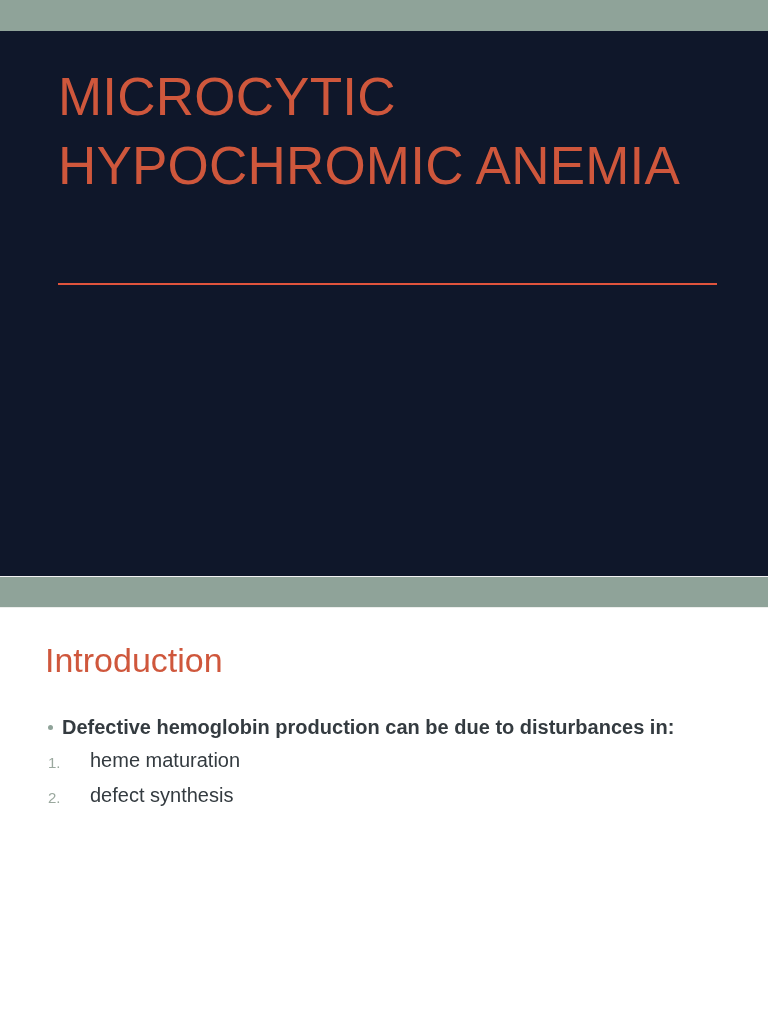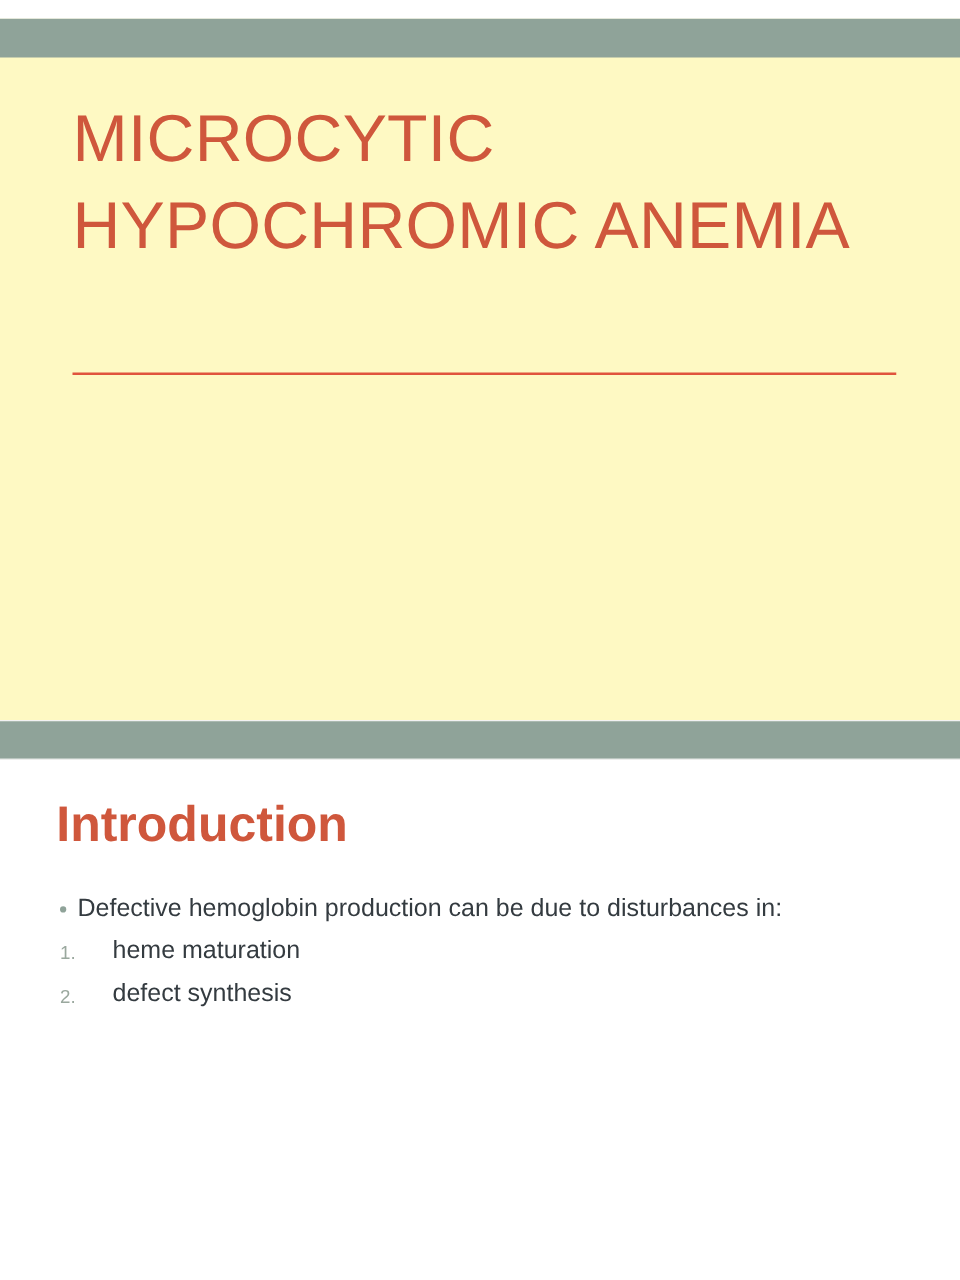--- a/index.html
+++ b/index.html
@@ -18,24 +18,24 @@
     width: 768px;
     height: 1024px;
     background: #ffffff;
     overflow: hidden;
   }
 
   
   .slide-title {
     position: absolute;
     left: 0;
-    top: 15px;
+    top: 0;
     width: 768px;
     height: 576px;
-    background: #fef9c3;
+    background: #0f172a;
     text-decoration: underline;
   }
 
   .accent-bar {
     position: absolute;
     left: 0;
     width: 100%;
     height: 31px;
     background: #8fa399;
   }
@@ -100,23 +100,23 @@
     top: 30px;
     width: 100%;
     height: 1px;
     background: #eceeec;
   }
 
   .content-heading {
     position: absolute;
     left: 45px;
     top: 63px;
-    font-size: 40px;
+    font-size: 34px;
     line-height: 40px;
-    font-weight: 700;
+    font-weight: 400;
     color: #cf573c;
   }
 
   .body-list {
     position: absolute;
     left: 45px;
     top: 135px;
     width: 680px;
     list-style: none;
   }
@@ -124,20 +124,21 @@
   .body-item {
     position: relative;
     font-size: 20px;
     line-height: 31px;
     color: #343b40;
   }
 
   
   .body-item.bullet {
     padding-left: 17px;
+    font-weight: bold;
   }
   .body-item.bullet::before {
     content: "";
     position: absolute;
     left: 3px;
     top: 13px;
     width: 5px;
     height: 5px;
     border-radius: 50%;
     background: #8fa399;

